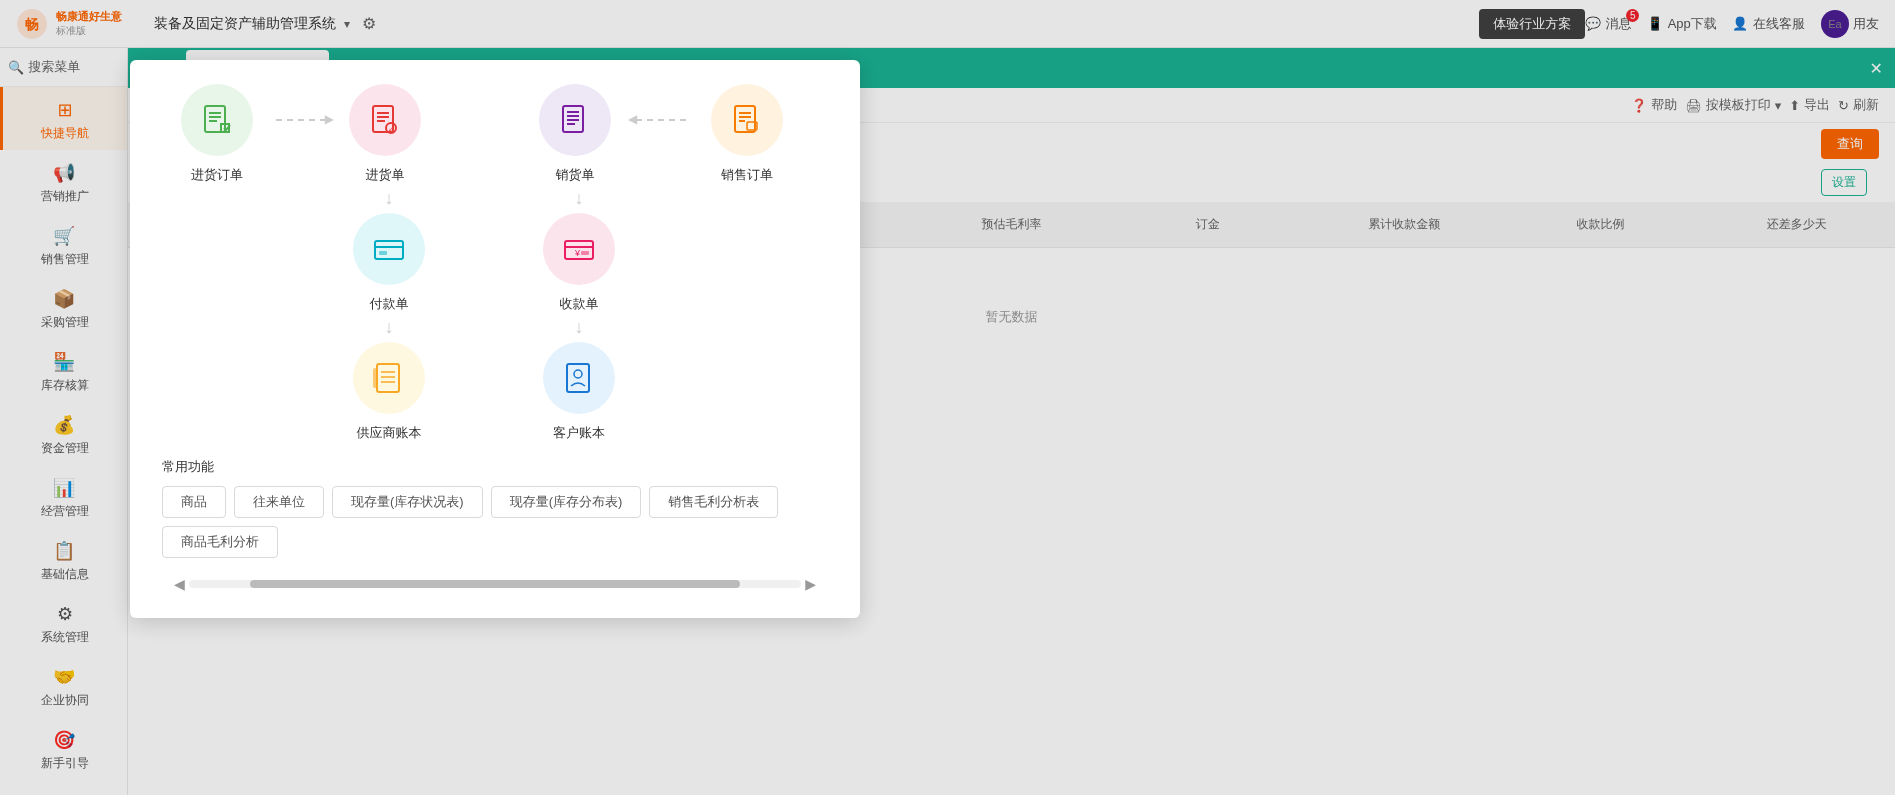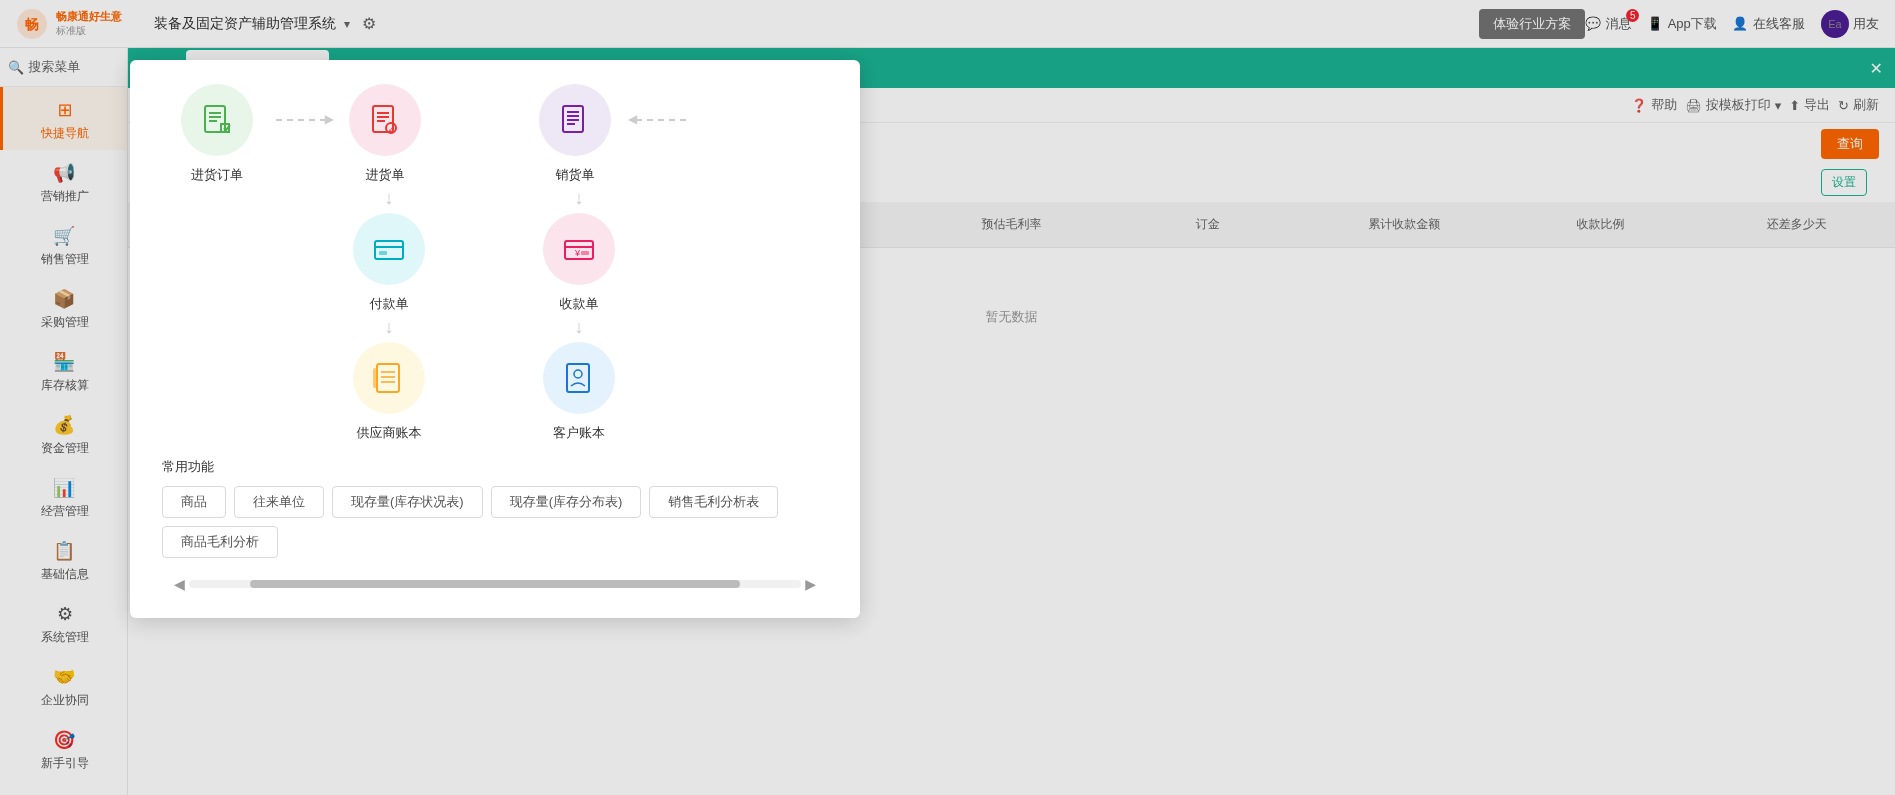--- a/index.html
+++ b/index.html
@@ -11,21 +11,21 @@
     .main-area { display: flex; flex: 1; overflow: hidden; }
     .sidebar { width: 128px; background: #fff; border-right: 1px solid #e8e8e8; flex-shrink: 0; display: flex; flex-direction: column; }
     .content-area { flex: 1; display: flex; flex-direction: column; overflow: hidden; }
 
     
     .logo-area { display: flex; align-items: center; gap: 8px; width: 128px; flex-shrink: 0; }
     .logo-icon { width: 32px; height: 32px; }
     .system-title { display: flex; align-items: center; gap: 8px; flex: 1; margin-left: 10px; }
     .dropdown-btn { background: none; border: none; cursor: pointer; color: #666; font-size: 12px; }
     .settings-btn { background: none; border: none; cursor: pointer; color: #666; margin-left: 4px; font-size: 16px; }
-    .experience-btn { background: #737373; color: #fff; border: none; border-radius: 4px; padding: 6px 14px; cursor: pointer; font-size: 13px; margin-left: 8px; }
+    .experience-btn { background: #404040; color: #fff; border: none; border-radius: 4px; padding: 6px 14px; cursor: pointer; font-size: 13px; margin-left: 8px; }
     .top-right { display: flex; align-items: center; gap: 16px; margin-left: auto; }
     .top-right-item { display: flex; align-items: center; gap: 4px; cursor: pointer; color: #555; font-size: 13px; position: relative; }
     .badge { background: #f5222d; color: #fff; border-radius: 10px; font-size: 10px; padding: 1px 4px; position: absolute; top: -6px; right: -8px; }
     .avatar { width: 28px; height: 28px; border-radius: 50%; background: #4c1d95; display: flex; align-items: center; justify-content: center; font-size: 12px; color: #666; }
 
     
     .tab-bar { height: 40px; background: #1ab394; display: flex; align-items: center; padding: 0 0; flex-shrink: 0; }
     .tab-item { height: 40px; display: flex; align-items: center; padding: 0 16px; cursor: pointer; color: #fff; font-size: 13px; gap: 6px; }
     .tab-item.active { background: #fff; color: #1ab394; border-radius: 4px 4px 0 0; margin-top: 4px; }
     .tab-close { font-size: 12px; cursor: pointer; color: #999; margin-left: 4px; }
@@ -313,20 +313,32 @@
           </div>
           <span class="flow-label">销货单</span>
         </div>
 
         <div style="display:flex;align-items:center;padding:0 6px;margin-bottom:28px;">
           <div style="width:50px;border-top:2px dashed #ccc;position:relative;">
             <span style="position:absolute;left:-8px;top:-9px;color:#ccc;font-size:12px;">◀</span>
           </div>
         </div>
 
+        <div class="flow-node">
+          <div class="flow-circle orange">
+            <svg width="36" height="36" viewBox="0 0 36 36">
+                <rect x="6" y="4" width="20" height="26" rx="2" fill="none" stroke="#f57c00" stroke-width="2"></rect>
+                <line x1="10" y1="11" x2="22" y2="11" stroke="#f57c00" stroke-width="2"></line>
+                <line x1="10" y1="15" x2="22" y2="15" stroke="#f57c00" stroke-width="2"></line>
+                <line x1="10" y1="19" x2="16" y2="19" stroke="#f57c00" stroke-width="2"></line>
+                <rect x="18" y="20" width="10" height="8" rx="1" fill="none" stroke="#f57c00" stroke-width="1.5"></rect>
+              </svg>
+          </div>
+          <span class="flow-label">销售订单</span>
+        </div>
       </div>
 
       <div style="display:flex; align-items:flex-start;">
 
         <div style="width:110px;"></div>
         <div style="width:62px;"></div>
 
         <div style="width:110px; display:flex; flex-direction:column; align-items:center;">
           <div class="flow-arrow-v">↓</div>
           <div class="flow-node">

